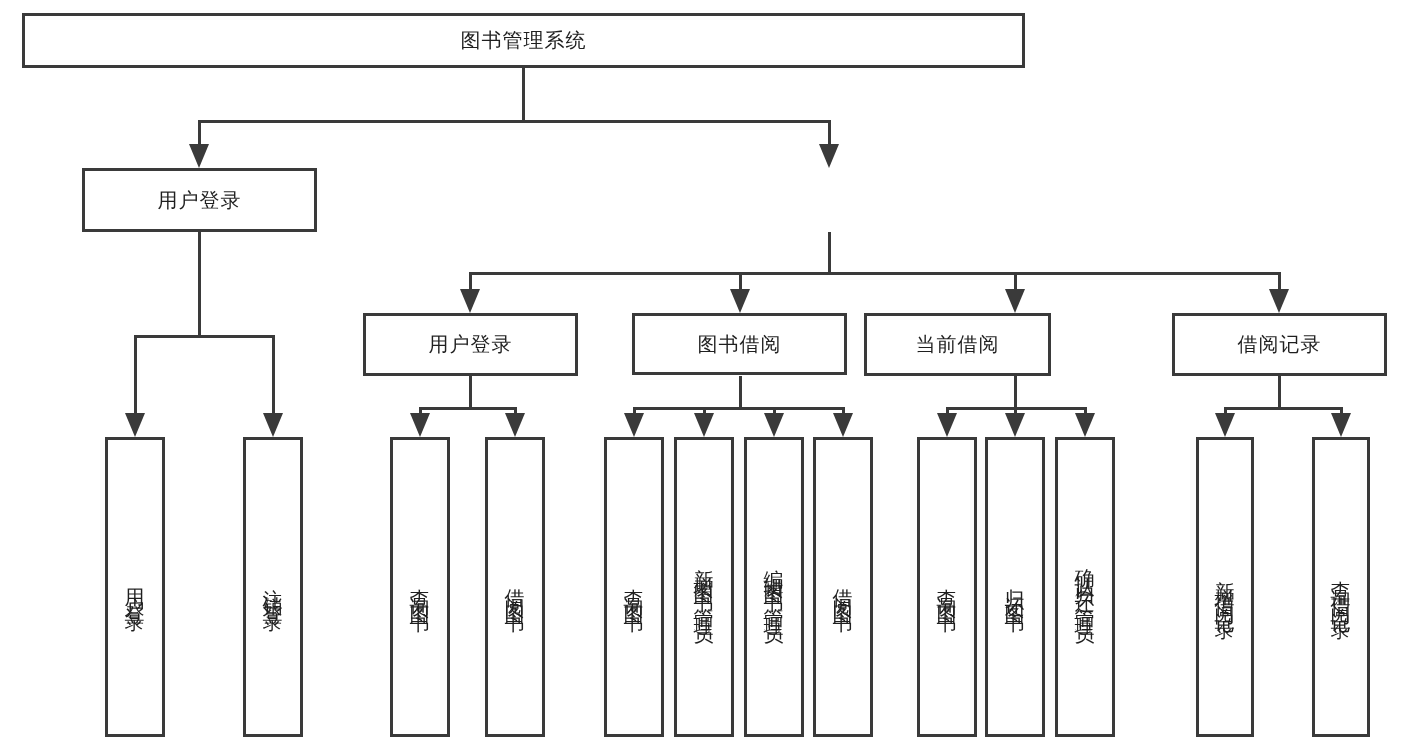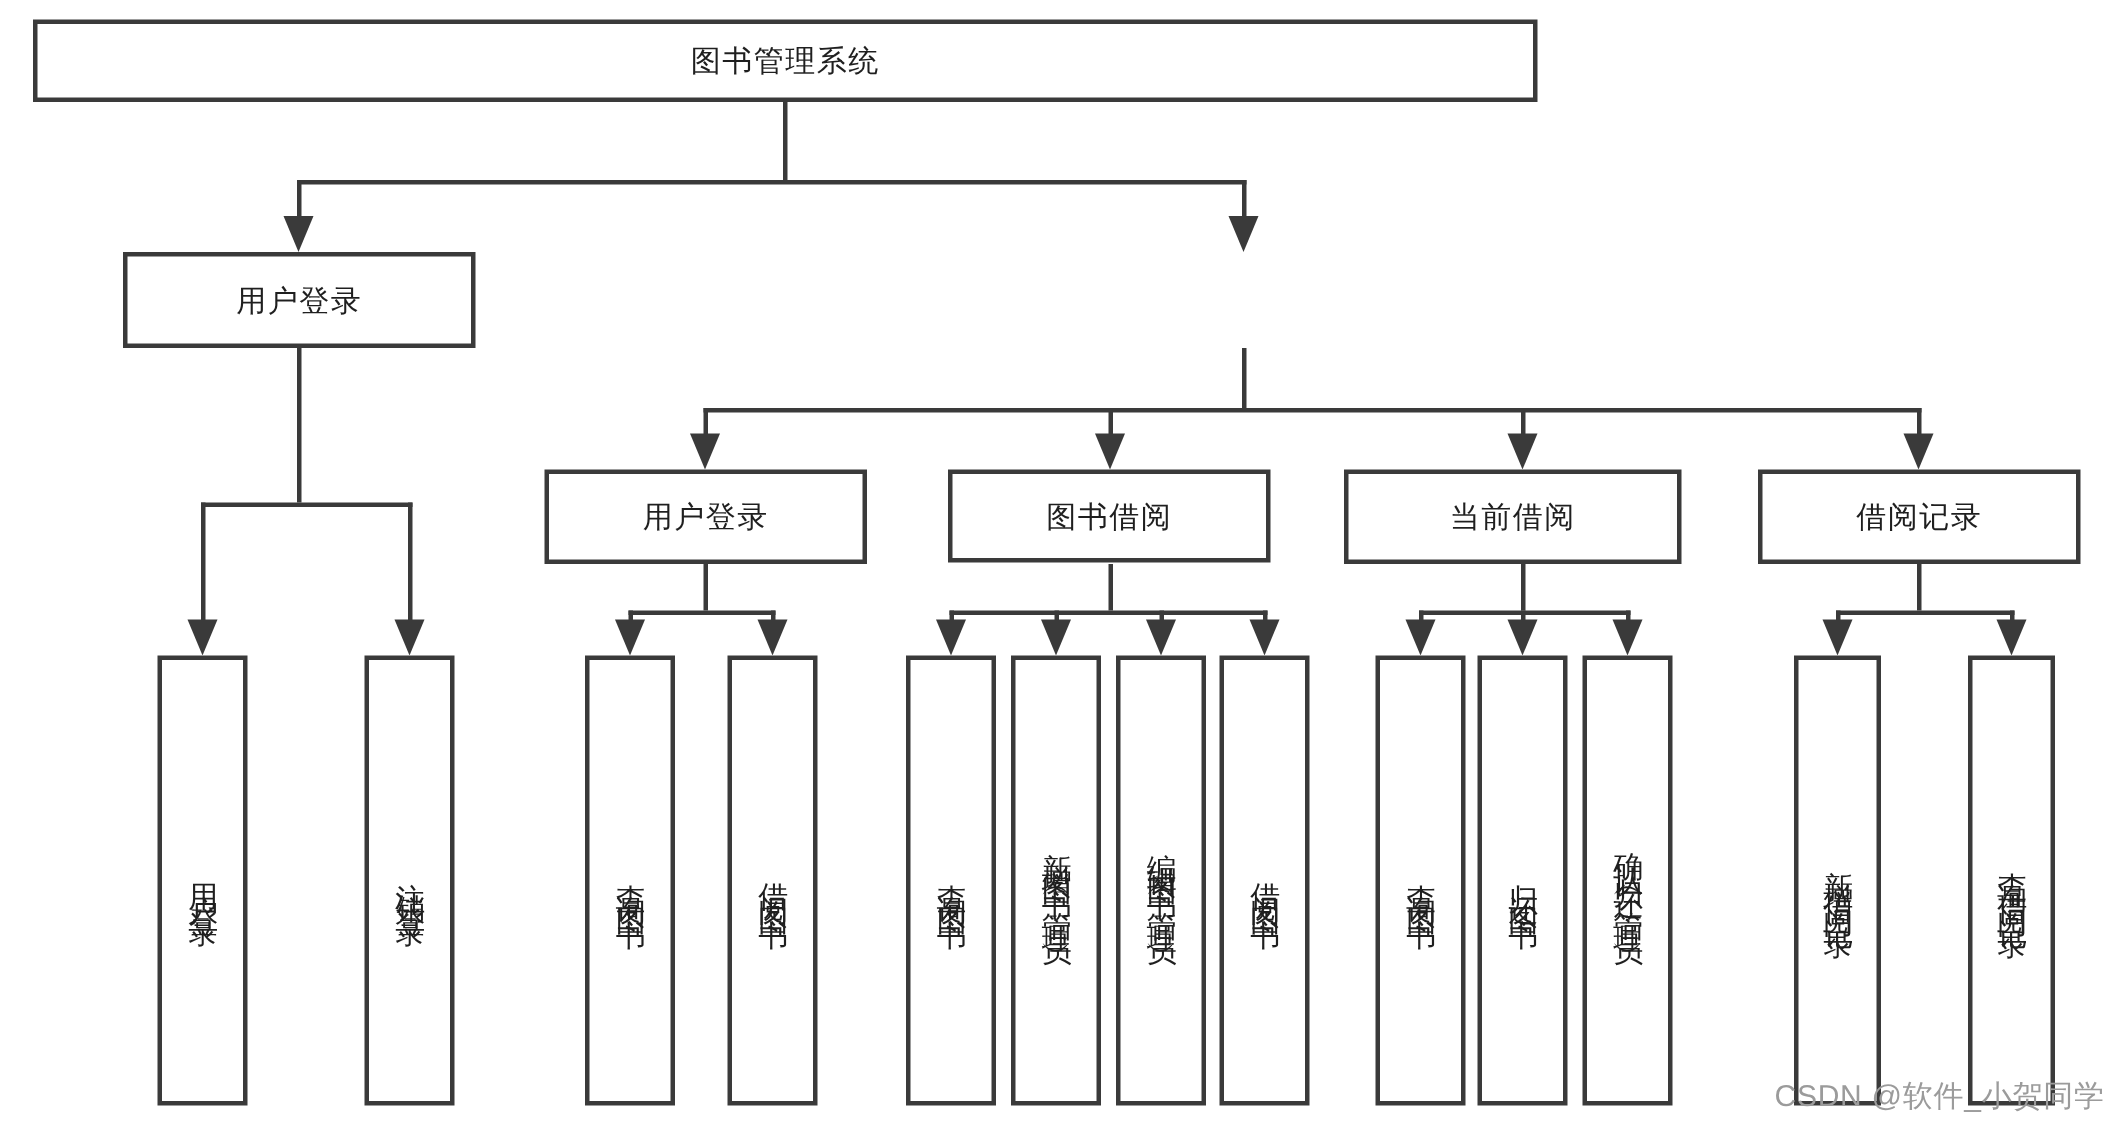--- a/index.html
+++ b/index.html
@@ -50,42 +50,41 @@
 <body>
 
 <div id="canvas">
 
   <div class="box" style="left:22px;top:13px;width:1003px;height:55px">图书管理系统</div>
 
   <div class="box" style="left:82px;top:168px;width:235px;height:64px">用户登录</div>
 
   <div class="box" style="left:363px;top:313px;width:215px;height:63px">用户登录</div>
   <div class="box" style="left:632px;top:313px;width:215px;height:62px">图书借阅</div>
-  <div class="box" style="left:896px;top:313px;width:225px;height:63px">当前借阅</div>
+  <div class="box" style="left:864px;top:313px;width:187px;height:63px">当前借阅</div>
   <div class="box" style="left:1172px;top:313px;width:215px;height:63px">借阅记录</div>
 
   <div class="box v" style="left:105px;top:437px;width:60px;height:300px">用户登录</div>
   <div class="box v" style="left:243px;top:437px;width:60px;height:300px">注销登录</div>
 
   <div class="box v" style="left:390px;top:437px;width:60px;height:300px">查询图书</div>
   <div class="box v" style="left:485px;top:437px;width:60px;height:300px">借阅图书</div>
 
   <div class="box v" style="left:604px;top:437px;width:60px;height:300px">查询图书</div>
   <div class="box v" style="left:674px;top:437px;width:60px;height:300px">新增图书（管理员）</div>
   <div class="box v" style="left:744px;top:437px;width:60px;height:300px">编辑图书（管理员）</div>
   <div class="box v" style="left:813px;top:437px;width:60px;height:300px">借阅图书</div>
 
   <div class="box v" style="left:917px;top:437px;width:60px;height:300px">查询图书</div>
   <div class="box v" style="left:985px;top:437px;width:60px;height:300px">归还图书</div>
   <div class="box v" style="left:1055px;top:437px;width:60px;height:300px">确认归还（管理员）</div>
 
   <div class="box v" style="left:1196px;top:437px;width:58px;height:300px">新增借阅记录</div>
   <div class="box v" style="left:1312px;top:437px;width:58px;height:300px">查询借阅记录</div>
 
-  <div id="watermark">CSDN @软件_小贺同学</div>
 <div class="vline" style="left: 522px; top: 68px; width: 3px; height: 52px;"></div>
     <div class="vline" style="left: 198px; top: 120px; width: 3px; height: 26px;"></div>
     <div class="vline" style="left: 828px; top: 120px; width: 3px; height: 26px;"></div>
     <div class="vline" style="left: 198px; top: 232px; width: 3px; height: 103px;"></div>
     <div class="vline" style="left: 828px; top: 232px; width: 3px; height: 40px;"></div>
     <div class="vline" style="left: 469px; top: 272px; width: 3px; height: 19px;"></div>
     <div class="vline" style="left: 739px; top: 272px; width: 3px; height: 19px;"></div>
     <div class="vline" style="left: 1014px; top: 272px; width: 3px; height: 19px;"></div>
     <div class="vline" style="left: 1278px; top: 272px; width: 3px; height: 19px;"></div>
     <div class="vline" style="left: 134px; top: 335px; width: 3px; height: 80px;"></div>

